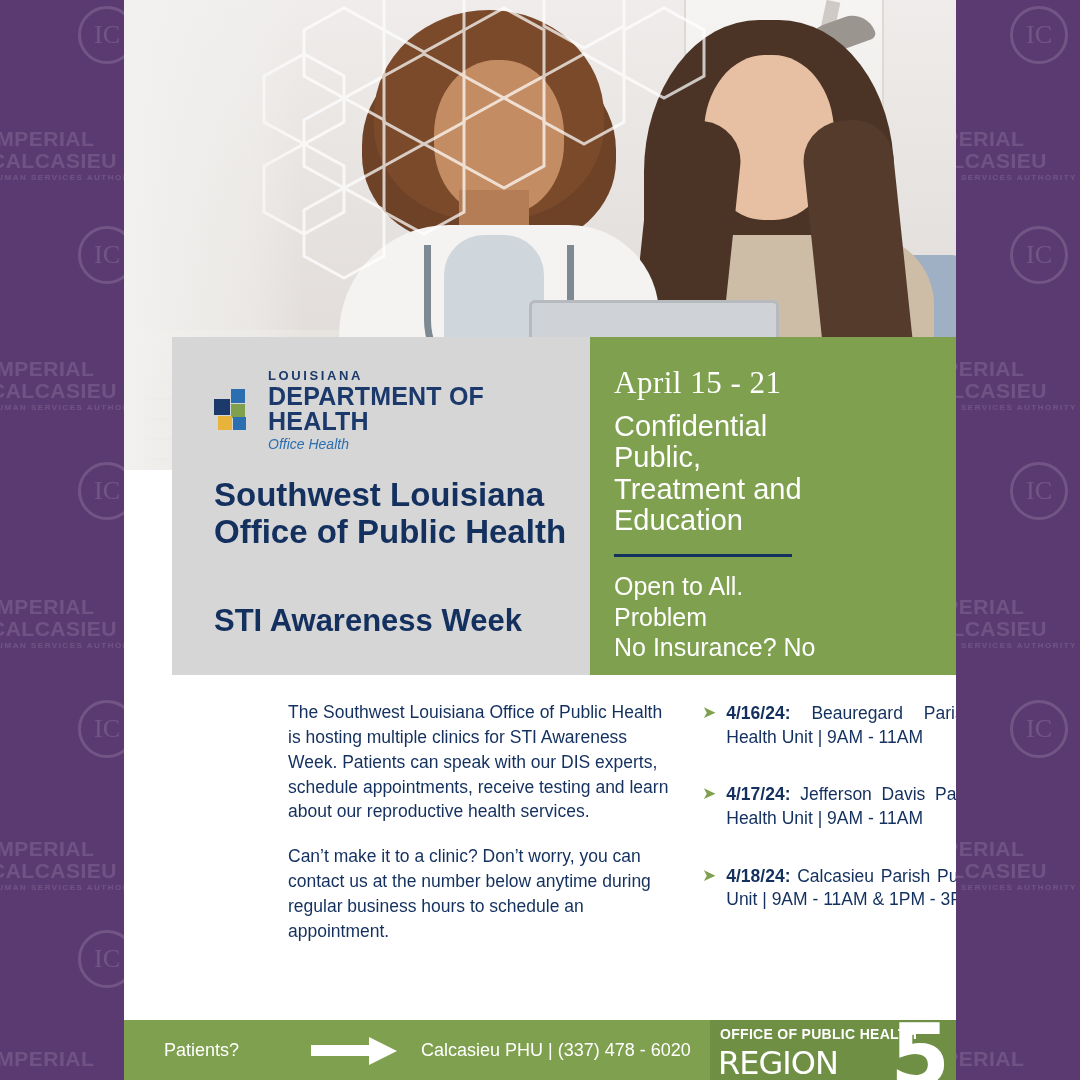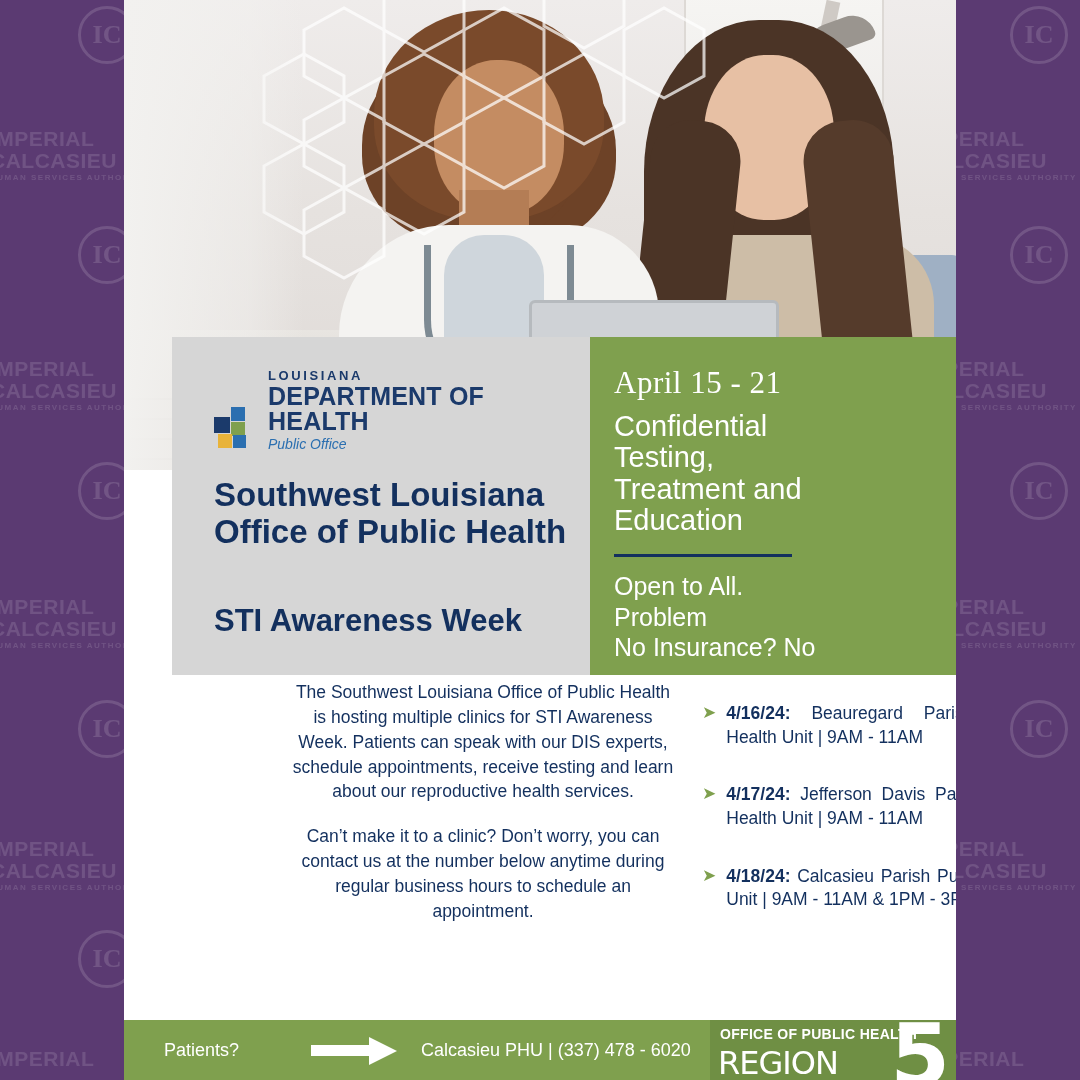--- a/index.html
+++ b/index.html
@@ -24,21 +24,21 @@
   }
   .wm .l1 { font-size: 21px; font-weight: 700; letter-spacing: .5px; }
   .wm .l2 { font-size: 21px; font-weight: 700; letter-spacing: .5px; }
   .wm .l3 { font-size: 8px; font-weight: 700; letter-spacing: 1.5px; margin-top: 2px;}
   .wmlogo {
     position: absolute;
     width: 58px; height: 58px;
     border-radius: 50%;
     border: 3px solid rgba(255,255,255,0.14);
     color: rgba(255,255,255,0.14);
-    font-size: 26px; font-weight: 700;
+    font-size: 26px; font-weight: 400;
     display: flex; align-items: center; justify-content: center;
     font-family: "Liberation Serif", serif;
   }
 
   
   .flyer {
     position: absolute;
     left: 124px; top: 0; width: 832px; height: 1080px;
     background: #ffffff;
     overflow: hidden;
@@ -150,21 +150,21 @@
   }
 
   
   .banner {
     position: absolute; left: 48px; top: 337px; width: 784px; height: 338px;
     display: flex;
   }
   .banner-left {
     width: 418px; background: #d6d6d6; padding: 30px 0 0 42px; position: relative;
   }
-  .ldh-logo { display: flex; align-items: flex-end; gap: 10px; }
+  .ldh-logo { display: flex; align-items: center; gap: 10px; }
   .ldh-mark { width: 44px; height: 44px; position: relative; flex: none; margin-top: 4px;}
   .ldh-mark i { position: absolute; display: block; }
   .ldh-words { line-height: 1; padding-top: 2px;}
   .ldh-la { font-size: 13px; font-weight: 700; letter-spacing: 2.6px; color: #1b3a6b; }
   .ldh-dept { font-size: 25px; font-weight: 700; letter-spacing: .2px; color: #1b3a6b; margin-top: 2px;}
   .ldh-ph { font-size: 14px; font-style: italic; color: #2b6fb0; margin-top: 3px; }
   .banner-title {
     margin-top: 26px; font-size: 33px; line-height: 1.12; font-weight: 700; color: #13305e;
   }
   .banner-sub {
@@ -173,22 +173,22 @@
   .banner-right {
     width: 366px; background: #7fa04e; color: #ffffff; padding: 28px 20px 0 24px;
   }
   .dates { font-size: 31px; font-weight: 400; letter-spacing: .5px; font-family: Liberation Serif, serif; }
   .headline { font-size: 29px; line-height: 1.08; margin-top: 10px; }
   .rule { width: 178px; height: 3px; background: #13305e; margin: 18px 0 14px 0; }
   .openline { font-size: 25px; line-height: 1.22; }
 
   
   .copy {
-    position: absolute; left: 164px; top: 680px; width: 390px;
-    font-size: 17.5px; line-height: 1.42; color: #13305e; text-align: center;
+    position: absolute; left: 164px; top: 700px; width: 390px;
+    font-size: 17.5px; line-height: 1.42; color: #13305e;
   }
   .copy p + p { margin-top: 20px; }
 
   .sched {
     position: absolute; left: 578px; top: 702px; width: 340px; color: #13305e;
   }
   .sched-item { display: flex; gap: 10px; margin-bottom: 34px; }
   .arrow { color: #7fa04e; font-size: 17px; line-height: 1.3; flex: none; }
   .sched-txt { font-size: 17.5px; line-height: 1.35; text-align: justify; }
   .sched-txt b { font-weight: 700; }
@@ -358,35 +358,35 @@
         <div class="ldh-mark">
           <i style="left:0;top:10px;width:16px;height:16px;background:#1b3a6b;"></i>
           <i style="left:17px;top:0;width:14px;height:14px;background:#2b6fb0;"></i>
           <i style="left:17px;top:15px;width:14px;height:14px;background:#7fa04e;"></i>
           <i style="left:4px;top:27px;width:14px;height:14px;background:#e8b33a;"></i>
           <i style="left:19px;top:28px;width:13px;height:13px;background:#2b6fb0;"></i>
         </div>
         <div class="ldh-words">
           <div class="ldh-la">LOUISIANA</div>
           <div class="ldh-dept">DEPARTMENT OF HEALTH</div>
-          <div class="ldh-ph">Public Office</div>
+          <div class="ldh-ph">Office Health</div>
         </div>
       </div>
       <div class="banner-title">
         <div>Southwest Louisiana</div>
         <div>Office of Public Health</div>
       </div>
       <div class="banner-sub">STI Awareness Week</div>
     </div>
 
     <div class="banner-right">
       <div class="dates">April 15 - 21</div>
       <div class="headline">
         <div>Confidential</div>
-        <div>Testing,</div>
+        <div>Public,</div>
         <div>Treatment and</div>
         <div>Education</div>
       </div>
       <div class="rule"></div>
       <div class="openline">
         <div>Open to All.</div>
         <div>Problem</div>
         <div>No  Insurance?  No</div>
       </div>
     </div>

